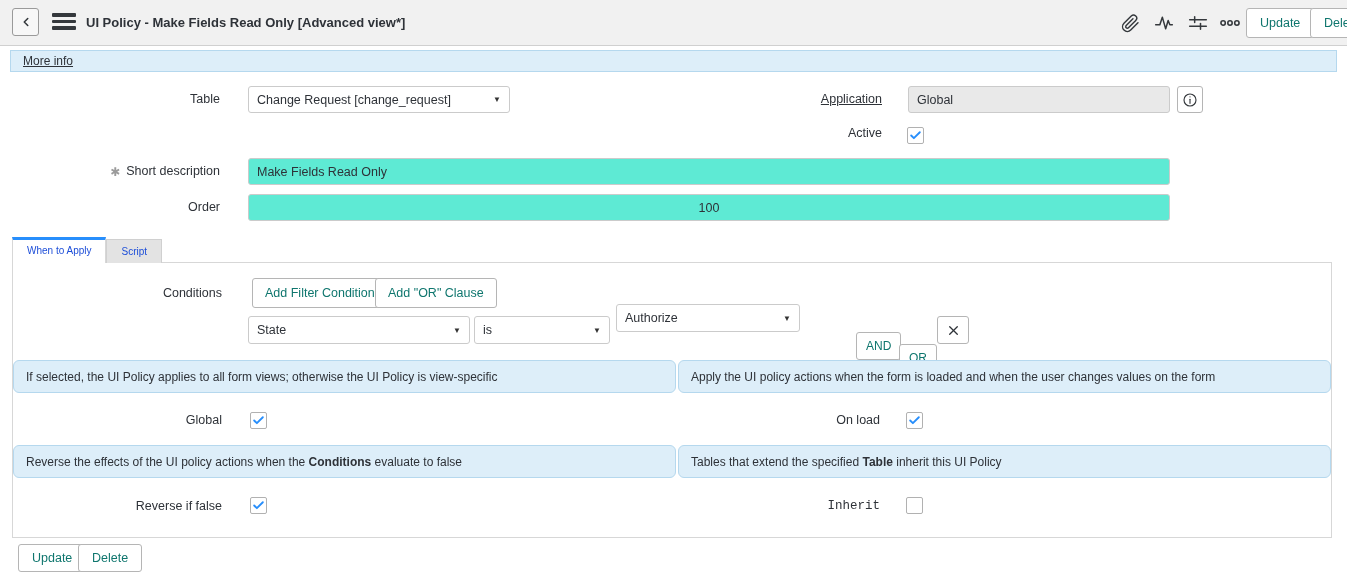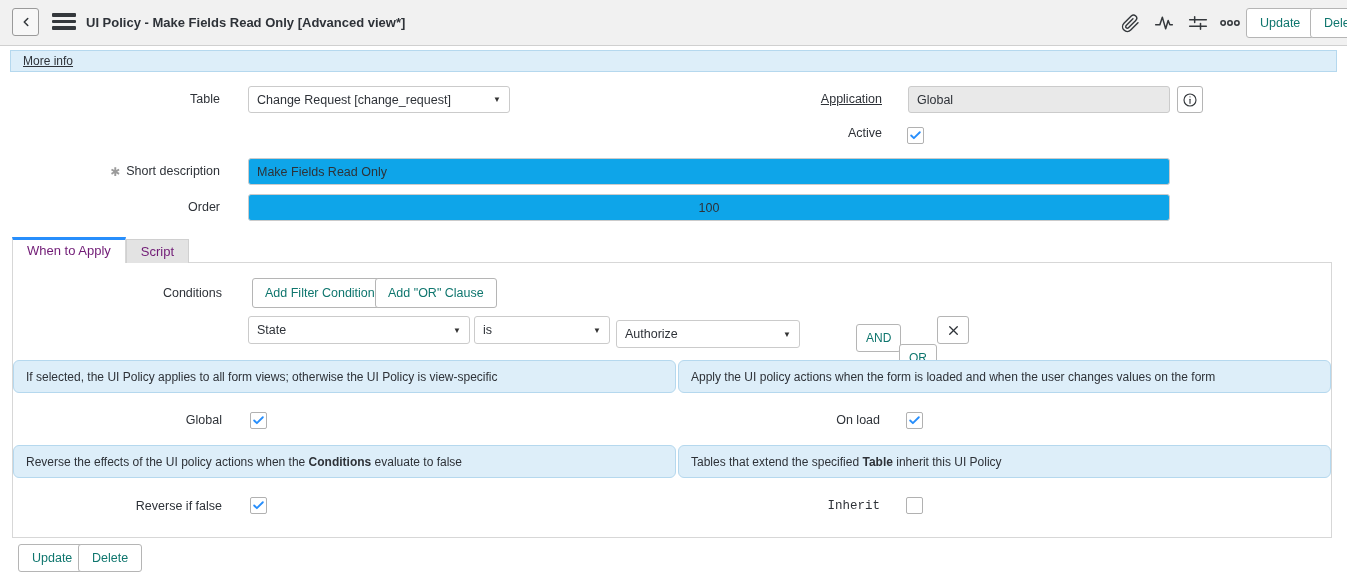--- a/index.html
+++ b/index.html
@@ -35,21 +35,21 @@
     padding:0 12px; white-space:nowrap; overflow:hidden;
   }
   .more-info-bar { position:absolute; left:10px; top:50px; width:1327px; height:22px; }
   .more-info-bar a { color:#2e3238; text-decoration:underline; cursor:pointer; }
   
   .flabel { position:absolute; height:27px; line-height:27px; text-align:right; color:#2e3238; white-space:nowrap; }
   .req-label { display:flex; justify-content:flex-end; align-items:center; gap:6px; }
   .asterisk { color:#9b9b9b; font-size:12px; line-height:1; }
   .tinput {
     position:absolute; height:27px; border:1px solid #cbcbcb; border-radius:3px;
-    background:#0ea5e9; font-family:"Liberation Sans", sans-serif; font-size:12.5px;
+    background:#5eead4; font-family:"Liberation Sans", sans-serif; font-size:12.5px;
     color:#2e3238; padding:0 8px; outline:none;
   }
   .tinput.readonly { background:#e9e9e9; }
   .tinput.align-right { text-align:center; }
   .select {
     position:absolute; height:27px; border:1px solid #cbcbcb; border-radius:3px; background:#fff;
     display:flex; align-items:center; padding:0 8px; cursor:pointer;
   }
   .select .caret { margin-left:auto; font-size:8px; color:#333; padding-left:8px; }
   .info-btn {
@@ -58,21 +58,21 @@
   }
   .checkbox {
     position:absolute; width:17px; height:17px; background:#fff;
     border:1px solid #b1b1b1; border-radius:2px; cursor:pointer;
     display:flex; align-items:center; justify-content:center;
   }
   .checkbox svg { display:none; }
   .checkbox.checked svg { display:block; }
   
   .tabs { position:absolute; left:12px; top:237px; display:flex; align-items:flex-end; z-index:2; }
-  .tab { padding:0 14px; cursor:pointer; font-size:13px; color:#701a75; white-space:nowrap; }
+  .tab { padding:0 14px; cursor:pointer; font-size:10px; color:#1d4ed8; white-space:nowrap; }
   .tab.active {
     background:#fff; height:26px; line-height:22px;
     border:1px solid #d7d7d7; border-bottom:none; border-top:3px solid #278efc;
   }
   .tab.inactive {
     background:#e3e3e3; height:24px; line-height:23px;
     border:1px solid #d0d0d0; border-bottom:none;
   }
   .panel { position:absolute; left:12px; top:262px; width:1320px; height:276px; border:1px solid #d7d7d7; background:#fff; z-index:1; }
   .panel-btn { position:absolute; height:30px; padding:0 12px; }
@@ -177,25 +177,25 @@
 <button class="btn panel-btn" style="left:375px; top:278px; z-index:2;">Add "OR" Clause</button>
 
 <div class="select" style="left:248px; top:316px; width:222px; height:28px; z-index:2;">
   <span>State</span>
   <span class="caret">▼</span>
 </div>
 <div class="select" style="left:474px; top:316px; width:136px; height:28px; z-index:2;">
   <span>is</span>
   <span class="caret">▼</span>
 </div>
-<div class="select" style="left:616px; top:320px; width:184px; height:28px; z-index:2;">
+<div class="select" style="left:616px; top:304px; width:184px; height:28px; z-index:2;">
   <span>Authorize</span>
   <span class="caret">▼</span>
 </div>
-<button class="btn cond-btn" style="left:856px; top:324px; z-index:2;">AND</button>
+<button class="btn cond-btn" style="left:856px; top:332px; z-index:2;">AND</button>
 <button class="btn cond-btn" style="left:899px; top:316px; z-index:2;margin-top:28px;">OR</button>
 <button class="btn cond-btn" style="left:937px; top:316px; width:32px; padding:0; z-index:2;">
   <svg width="13" height="13" viewBox="0 0 24 24" fill="none" stroke="#2e3238" stroke-width="2.4" stroke-linecap="round">
       <line x1="5" y1="5" x2="19" y2="19"></line>
       <line x1="19" y1="5" x2="5" y2="19"></line>
     </svg>
 </button>
 
 <div class="annotation ann" style="left:13px; top:360px; width:663px;">
   <span><span>If selected, the UI Policy applies to all form views; otherwise the UI Policy is view-specific</span><b></b><span></span></span>

